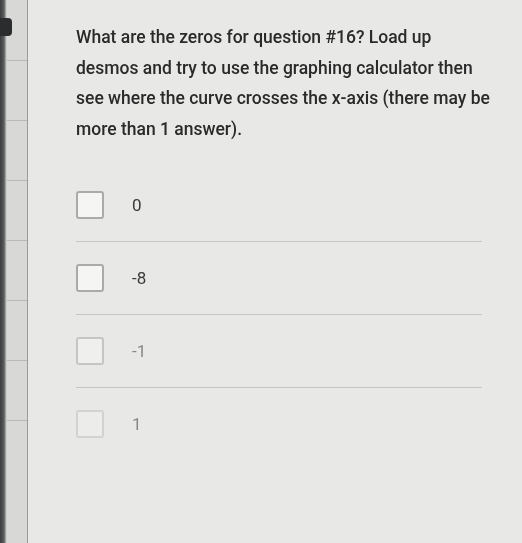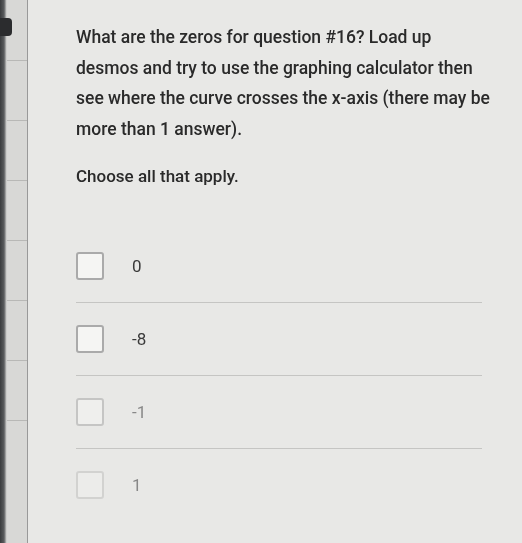--- a/index.html
+++ b/index.html
@@ -59,21 +59,21 @@
       right: 0;
       bottom: 0;
       background: #e8e8e6;
       padding: 22px 30px 0 48px;
     }
     .question-text {
       color: #2a2a2a;
       font-size: 17.5px;
       line-height: 1.75;
       font-weight: 500;
-      margin-bottom: 18px;
+      margin-bottom: 24px;
     }
     .instruction-text {
       color: #2a2a2a;
       font-size: 17px;
       line-height: 1.6;
       font-weight: 500;
       margin-bottom: 40px;
     }
     .options-list {
       padding-left: 0;
@@ -121,21 +121,20 @@
     <div class="hline" style="top:180px"></div>
     <div class="hline" style="top:240px"></div>
     <div class="hline" style="top:300px"></div>
     <div class="hline" style="top:360px"></div>
     <div class="hline" style="top:420px"></div>
   </div>
 </div>
 
 <div class="main-panel">
   <div class="question-text">What are the zeros for question #16? Load up desmos and try to use the graphing calculator then see where the curve crosses the x-axis (there may be more than 1 answer).</div>
-  <div class="instruction-text">Choose all that apply.</div>
 
   <div class="options-list">
     <div class="option-row">
       <div class="checkbox"></div>
       <span class="option-label">0</span>
     </div>
     <div class="option-row">
       <div class="checkbox"></div>
       <span class="option-label">-8</span>
     </div>

